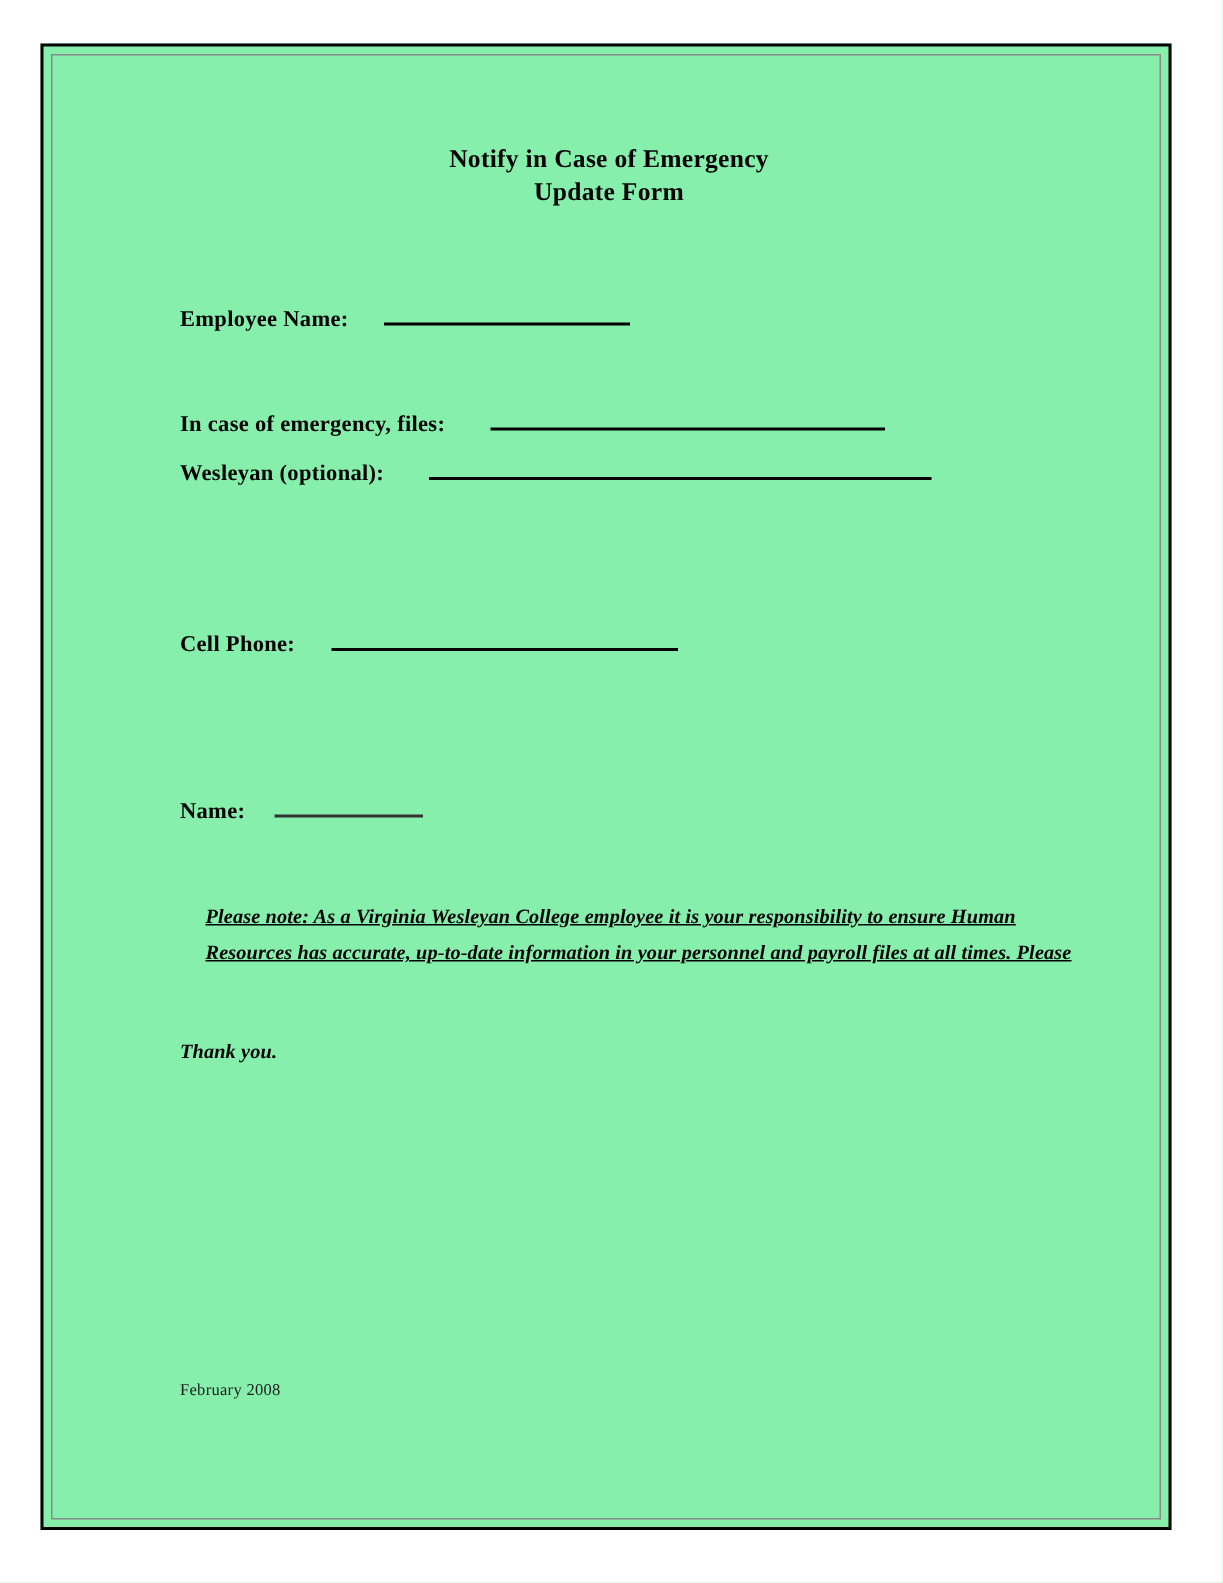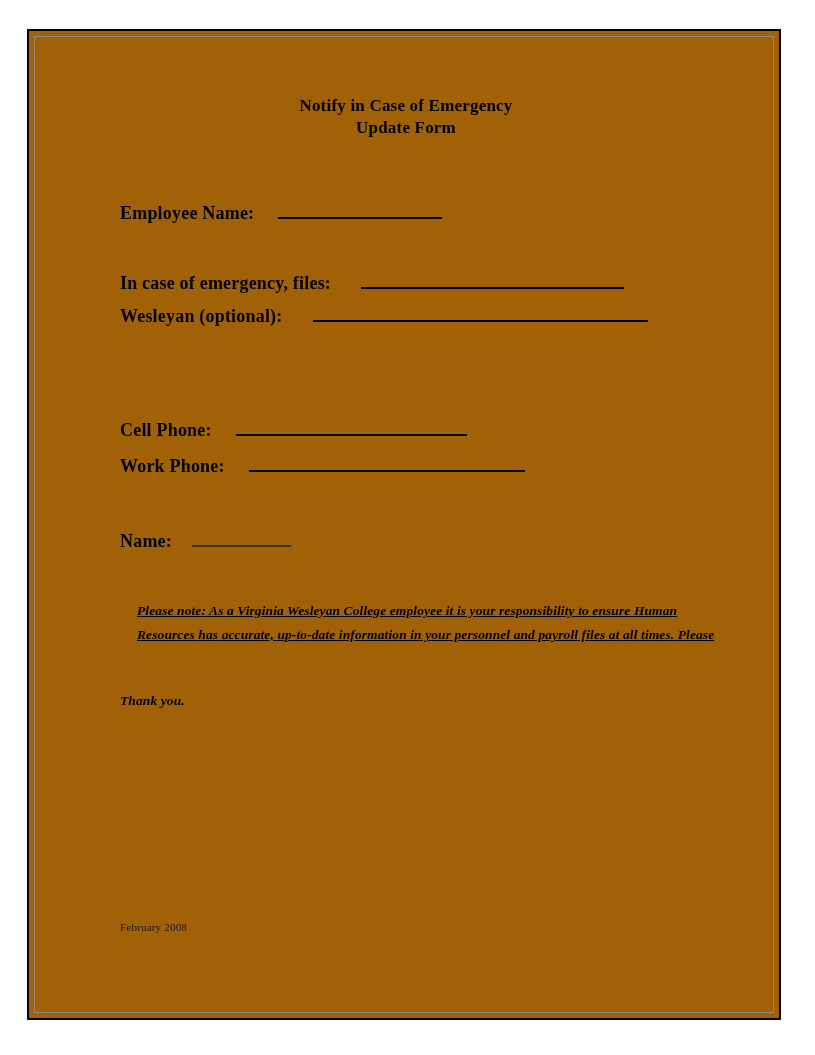--- a/index.html
+++ b/index.html
@@ -18,21 +18,21 @@
 
   
   .page-frame {
     position: absolute;
     left: 27px;
     top: 29px;
     width: 754px;
     height: 991px;
     border: 2px solid #000000;
     box-sizing: border-box;
-    background: #a16207;
+    background: #86efac;
   }
   .page-frame-inner {
     position: absolute;
     left: 5px;
     top: 5px;
     right: 5px;
     bottom: 5px;
     border: 1px solid #8a8a8a;
     box-sizing: border-box;
   }
@@ -63,21 +63,21 @@
   }
 
   
   .field-row {
     position: absolute;
     left: 91px;
     height: 22px;
     white-space: nowrap;
   }
   .field-label {
-    font-size: 18px;
+    font-size: 15px;
     font-weight: bold;
     letter-spacing: 0.2px;
     display: inline-block;
     vertical-align: baseline;
   }
   .rule {
     display: inline-block;
     vertical-align: baseline;
     border-bottom: 2px solid #000000;
     height: 12px;
@@ -175,25 +175,20 @@
       <span class="rule" style="width:335px;"></span>
     </div>
 
 
     <div class="field-row row-cell">
       <span class="field-label">Cell Phone:</span>
       <span class="gap-md"></span>
       <span class="rule" style="width:231px;"></span>
     </div>
 
-    <div class="field-row row-work">
-      <span class="field-label">Work Phone:</span>
-      <span class="gap-md"></span>
-      <span class="rule" style="width:276px;"></span>
-    </div>
 
     <div class="field-row row-date">
       <span class="field-label">Name:</span>
       <span class="gap-sm"></span>
       <span class="rule soft" style="width:99px;"></span>
     </div>
 
     <div class="note-block">
       <span class="note-line">Please note:  As a Virginia Wesleyan College employee it is your responsibility to ensure Human</span>
       <span class="note-line">Resources has accurate, up-to-date information in your personnel and payroll files at all times.  Please</span>

